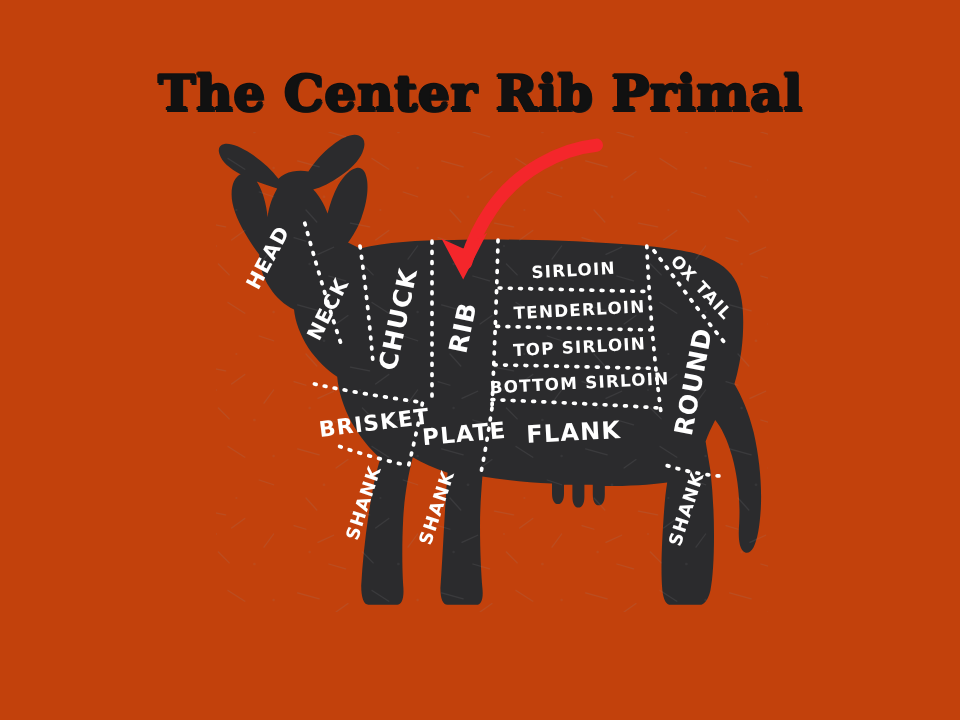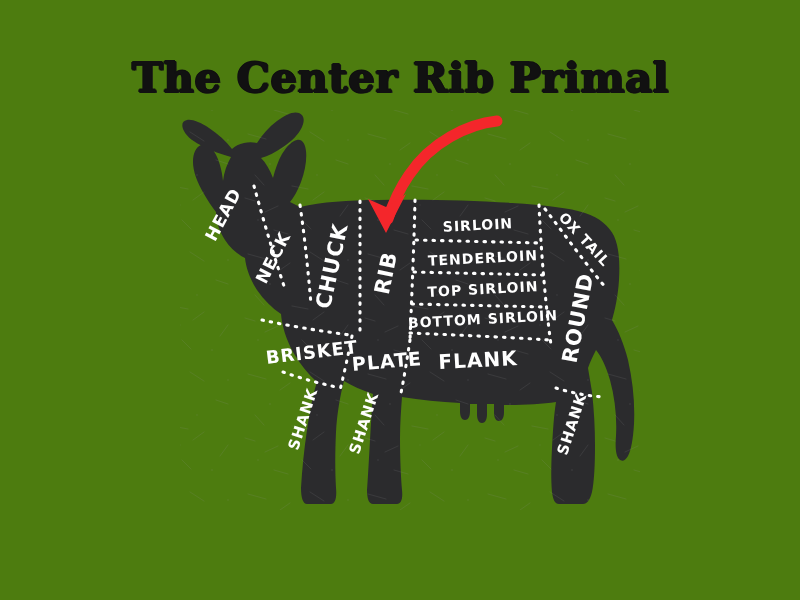--- a/index.html
+++ b/index.html
@@ -11,21 +11,21 @@
   body {
     width: 800px;
     height: 600px;
     overflow: hidden;
     font-family: "Liberation Sans", sans-serif;
   }
   #page {
     position: relative;
     width: 800px;
     height: 600px;
-    background: #4d7c0f;
+    background: #c2410c;
     text-decoration: underline;
   }
 
   
   #title-wrap {
     position: absolute;
     left: 0;
     top: 58px;
     width: 800px;
     text-align: center;

